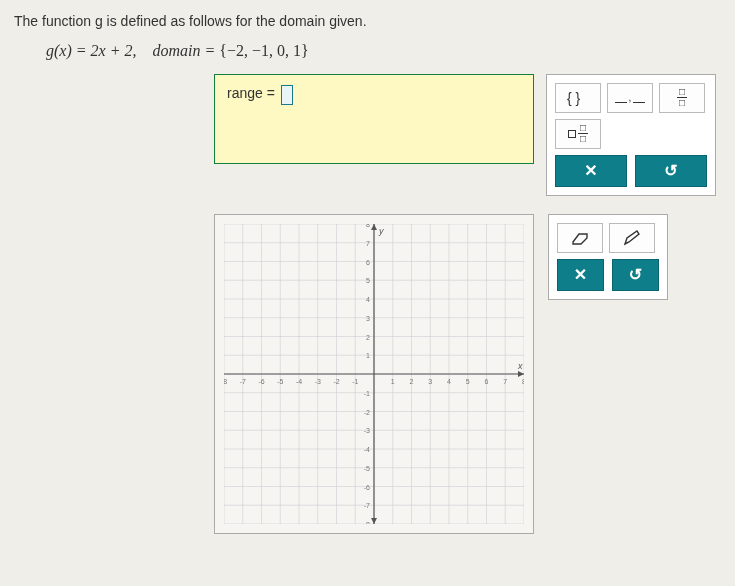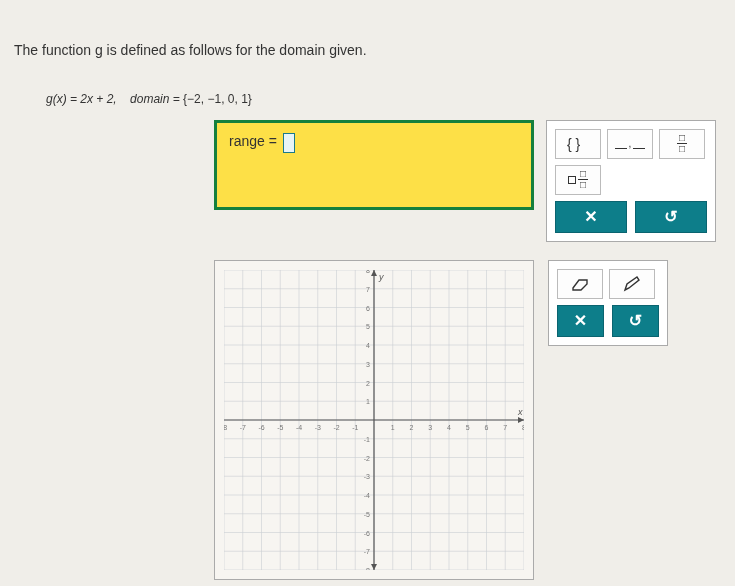--- a/index.html
+++ b/index.html
@@ -6,34 +6,34 @@
     body {
       font-family: Arial, sans-serif;
       background: #f0eee9;
       width: 735px;
       height: 586px;
       padding: 10px 14px;
       color: #333;
       overflow: hidden;
     }
     .problem-text { font-size: 14px; line-height: 1.6; }
-    .problem-text p { margin-bottom: 6px; margin-top: 29px; }
-    .func-def { padding-left: 32px; font-family: Liberation Sans, sans-serif; font-size: 12px; font-style: italic; }
+    .problem-text p { margin-bottom: 6px; }
+    .func-def { padding-left: 32px; font-family: Liberation Serif, serif; font-size: 16px; font-style: italic; }
     .func-def .paren { font-style: normal; }
     .instr { margin-top: 4px; }
     .work-area {
       display: flex;
       gap: 12px;
       margin-top: 10px;
       padding-left: 200px;
       align-items: flex-start;
     }
     .answer-box {
-      border: 3px solid #15803d;
-      background: #fde047;
+      border: 1px solid #15803d;
+      background: #fef9c3;
       width: 320px;
       height: 90px;
       padding: 10px 12px;
       display: flex;
       align-items: flex-start;
       gap: 6px;
     }
     .answer-box .lbl { font-size: 14px; }
     .cursor-box {
       border: 1px solid #1a7a8a;

